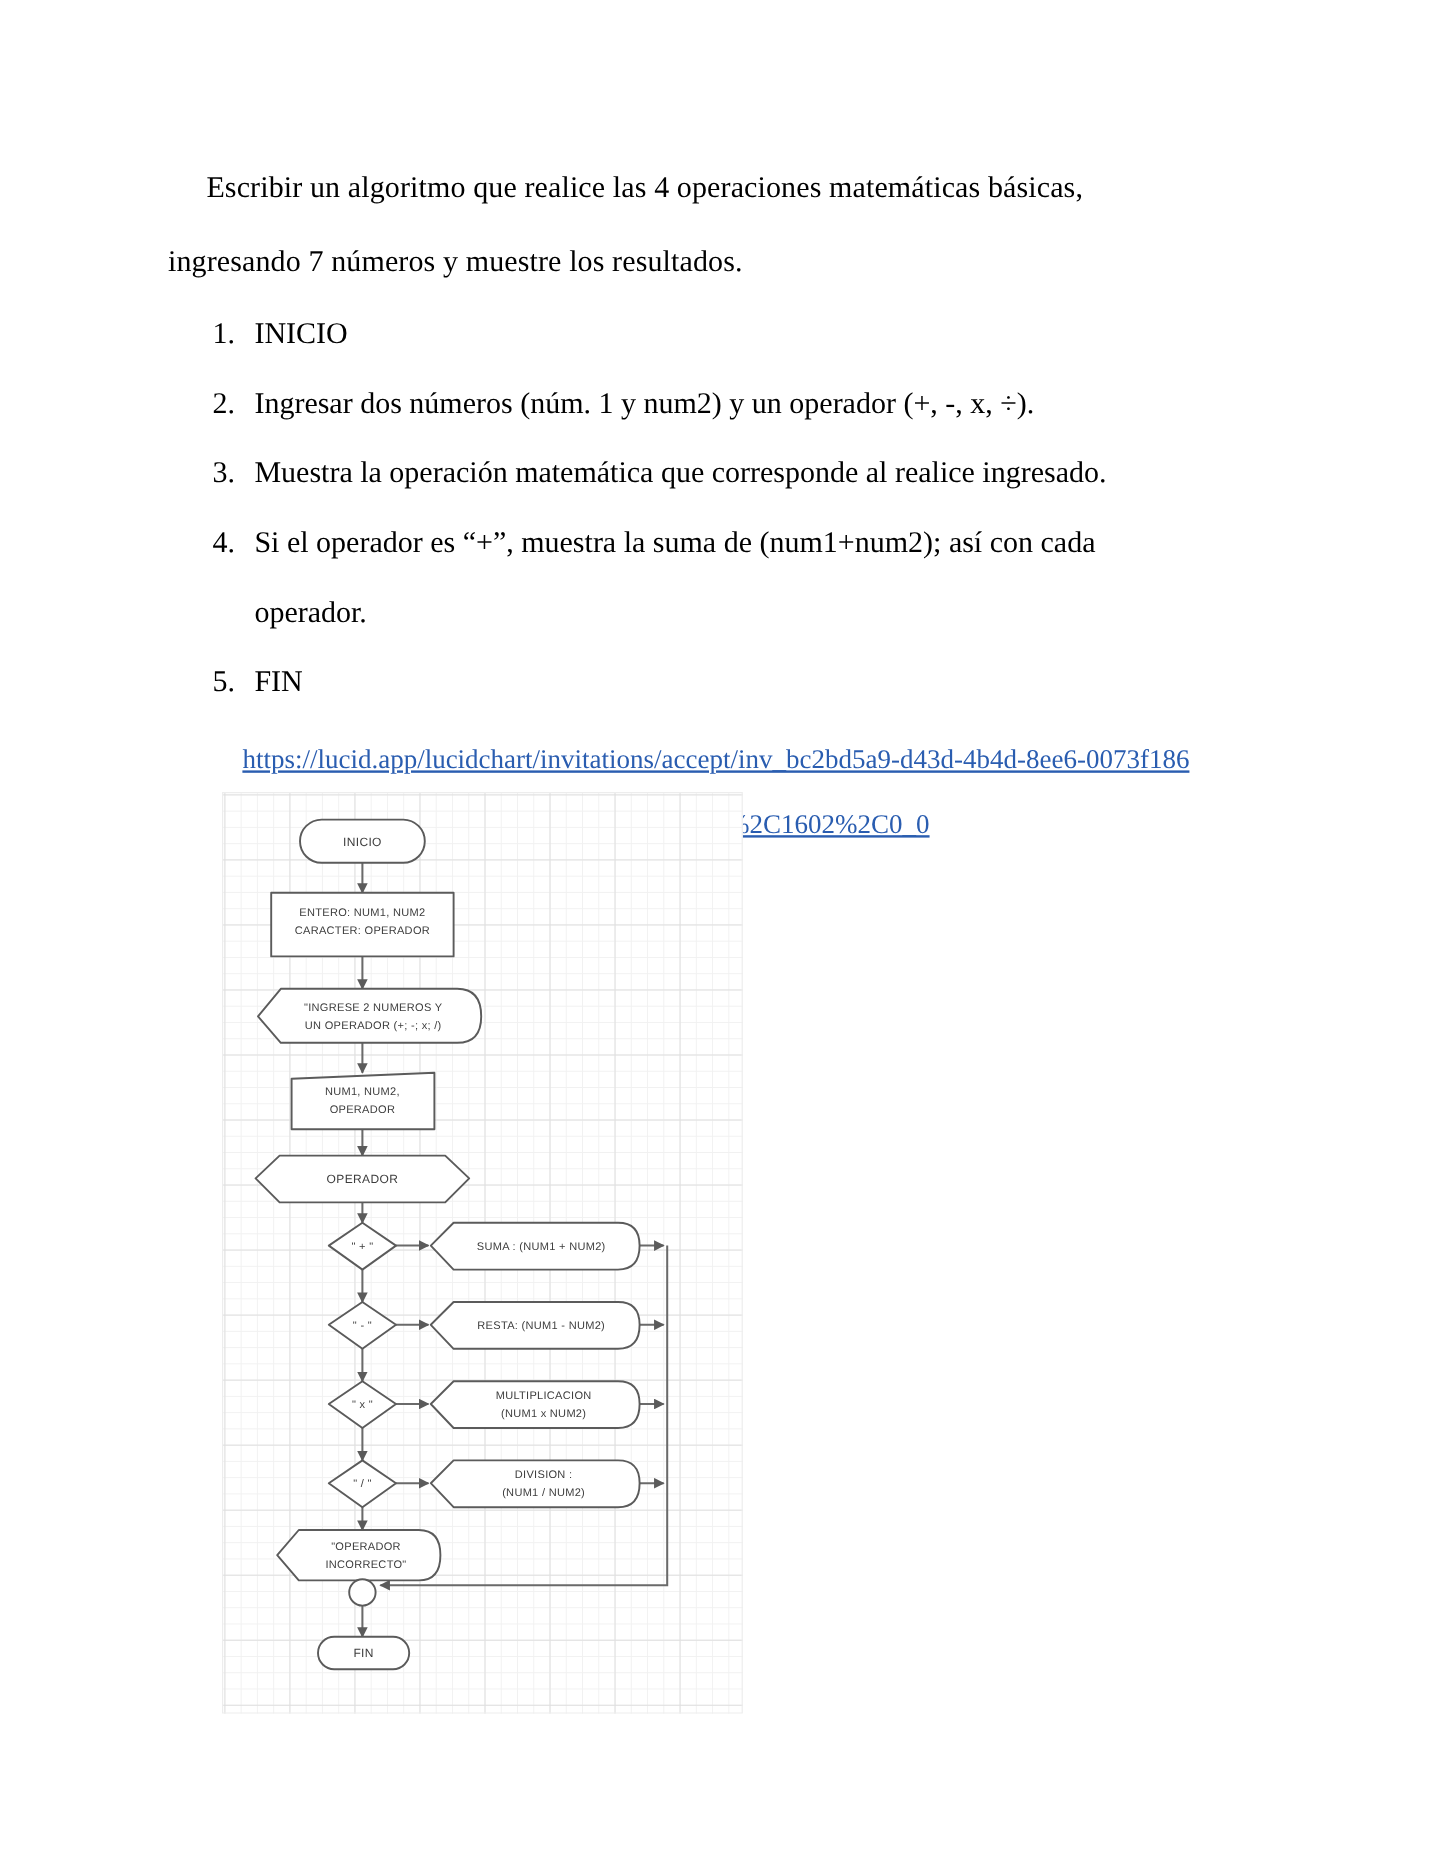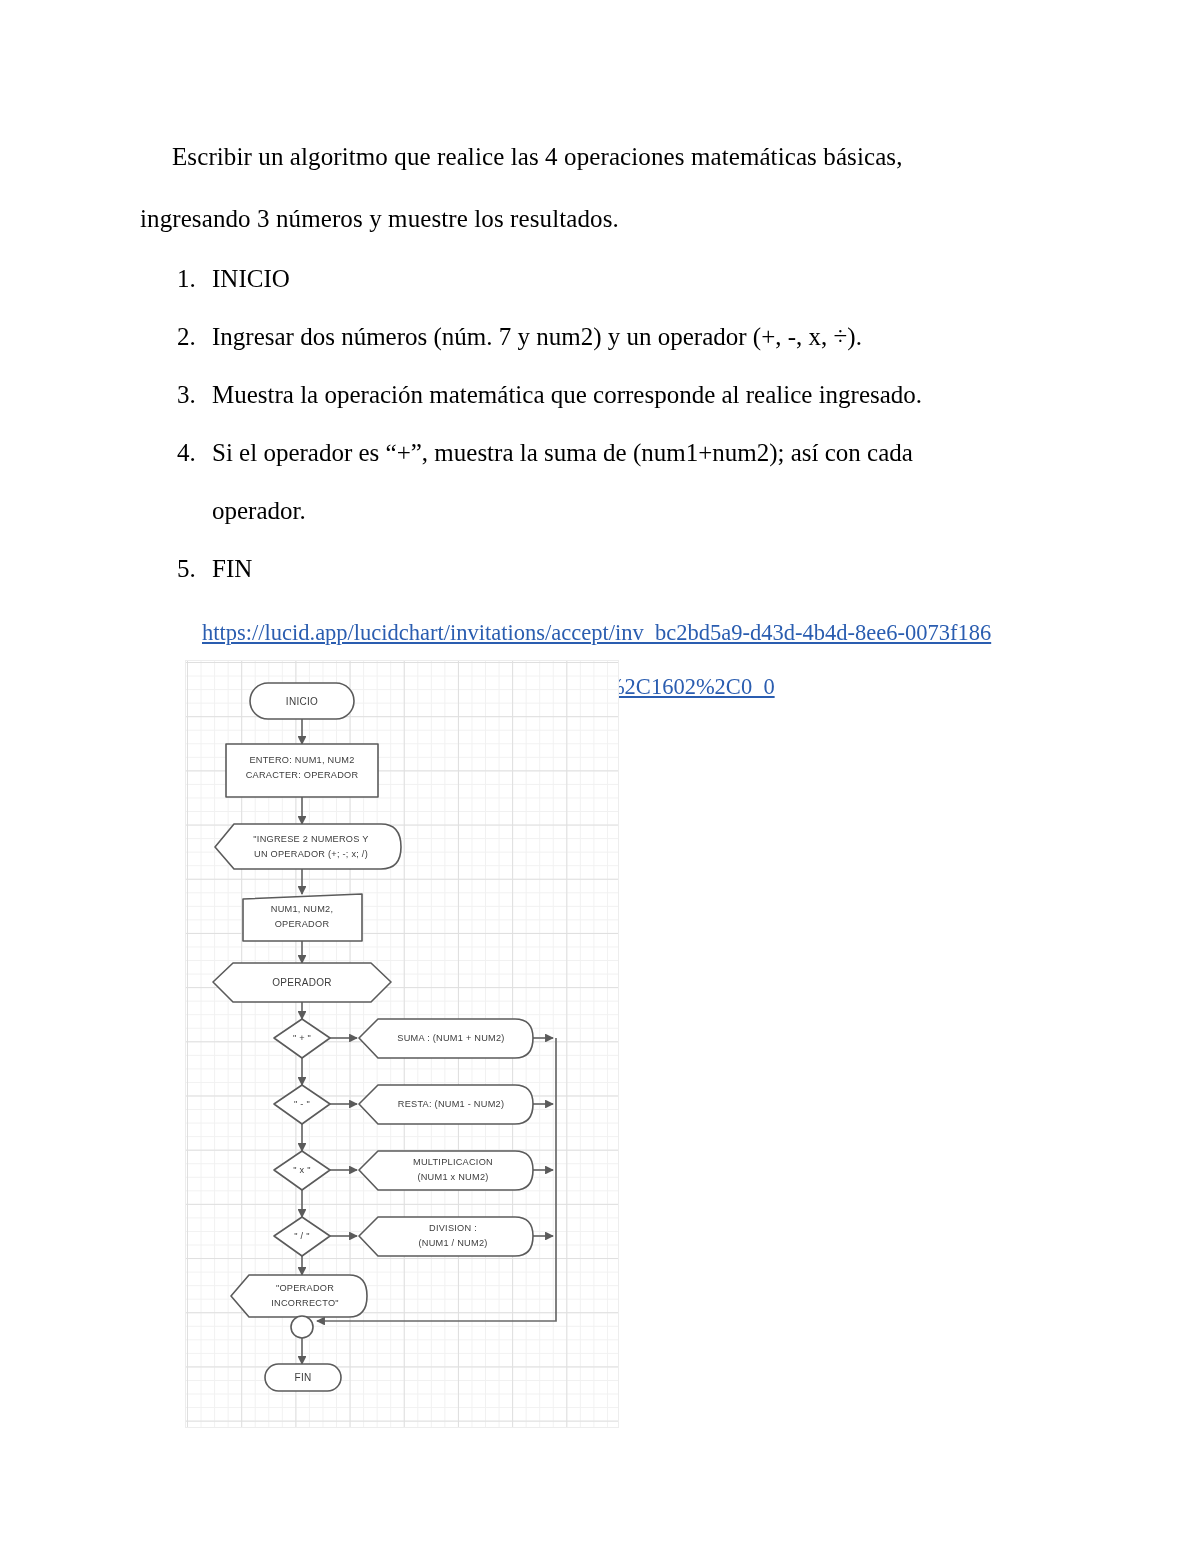--- a/index.html
+++ b/index.html
@@ -115,25 +115,25 @@
   .t9 { font-size: 9.2px; letter-spacing: 0.25px; }
   .t10 { font-size: 10px; letter-spacing: 0.3px; }
 </style>
 </head>
 <body>
 
 <div class="page">
 
   <div class="doc-body">
 
-    <p class="intro-para">Escribir un algoritmo que realice las 4 operaciones matemáticas básicas, ingresando 3 números y muestre los resultados.</p>
+    <p class="intro-para">Escribir un algoritmo que realice las 4 operaciones matemáticas básicas, ingresando 7 números y muestre los resultados.</p>
 
     <ol class="steps">
       <li>INICIO</li>
-      <li>Ingresar dos números (núm. 7 y num2) y un operador (+, -, x, ÷).</li>
+      <li>Ingresar dos números (núm. 1 y num2) y un operador (+, -, x, ÷).</li>
       <li>Muestra la operación matemática que corresponde al realice ingresado.</li>
       <li>Si el operador es “+”, muestra la suma de (num1+num2); así con cada operador.</li>
       <li>FIN</li>
     </ol>
 
     <div class="link-wrap">
       <a class="doc-link" href="#">https://lucid.app/lucidchart/invitations/accept/inv_bc2bd5a9-d43d-4b4d-8ee6-0073f1867395?viewport_loc=-944%2C-194%2C2848%2C1602%2C0_0</a>
     </div>
   </div>
 

